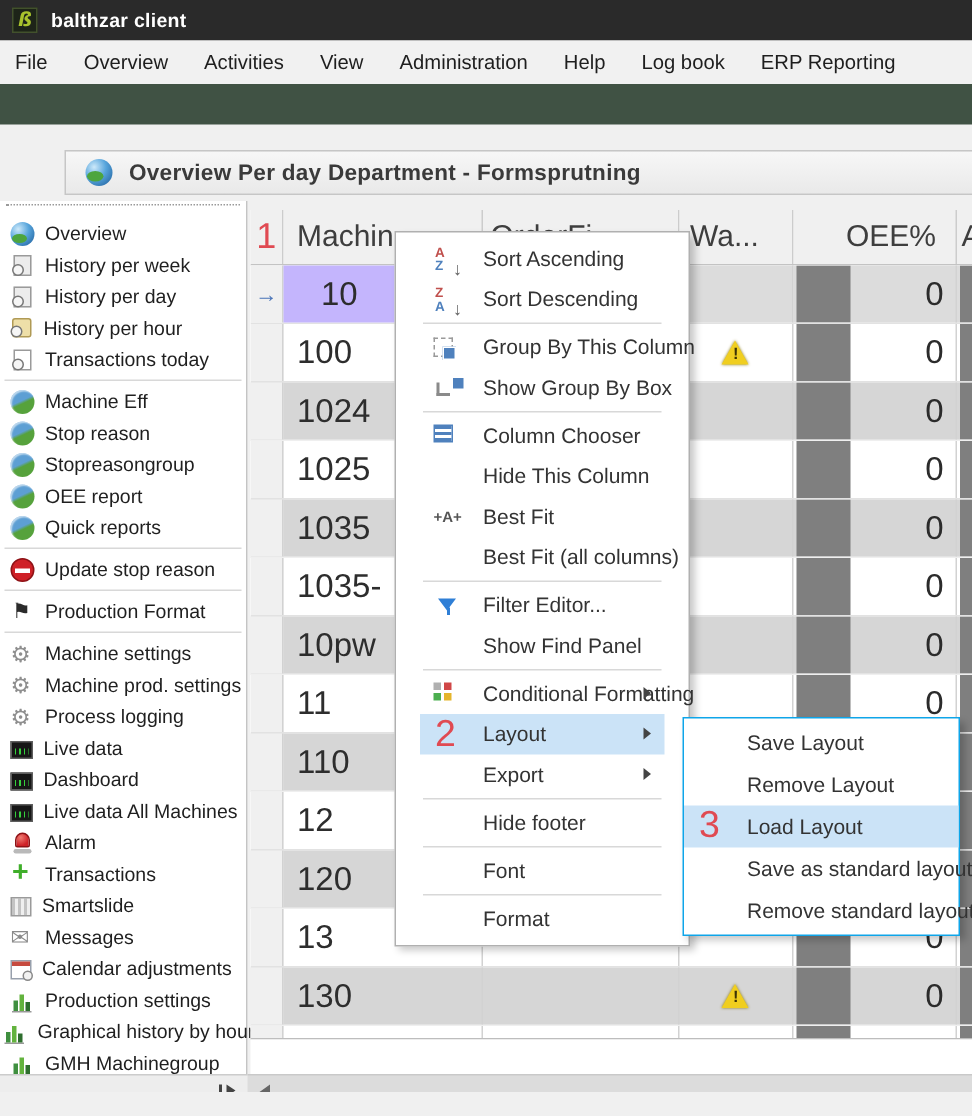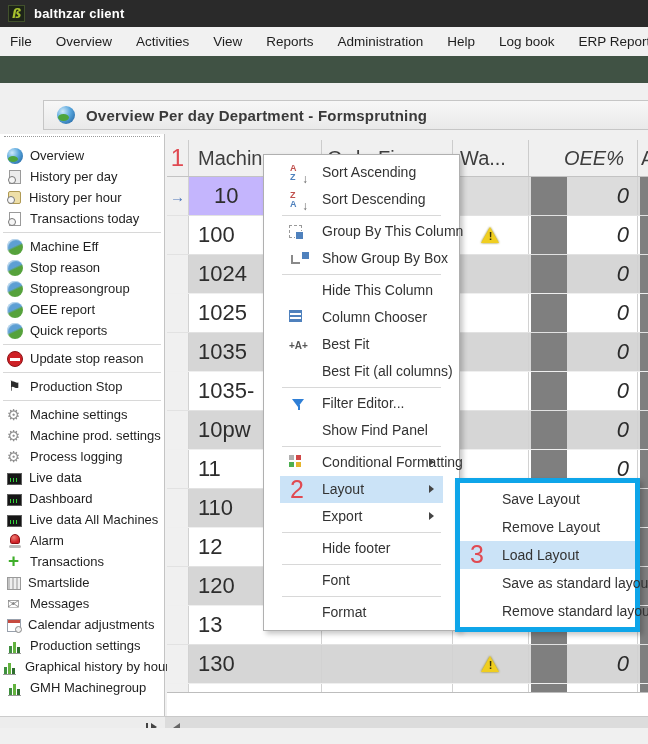--- a/index.html
+++ b/index.html
@@ -69,21 +69,21 @@
   
   .grid{position:absolute;left:167px;top:140px;width:481px;height:553px;background:#fff;border-bottom:1px solid #bdbdbd;box-sizing:border-box;overflow:hidden;}
   .grow{display:flex;height:39px;border-bottom:1px solid #e2e2e2;box-sizing:border-box;background:#fff;}
   .grow.alt{background:#d6d6d6;border-bottom-color:#efefef;}
   .ghead{display:flex;height:37px;background:#f0f0f0;border-bottom:1px solid #c3c3c3;box-sizing:border-box;}
   .cell{box-sizing:border-box;border-right:1px solid #d2d2d2;height:100%;position:relative;display:flex;align-items:center;overflow:hidden;}
   .c-ind{width:22px;background:#f0f0f0;justify-content:center;}
   .c-machine{width:133px;}
   .c-order{width:131px;}
   .c-wa{width:76px;justify-content:center;}
-  .c-oee{width:109px;font-style:italic;}
+  .c-oee{width:109px;}
   .c-extra{width:10px;border-right:none;}
   .ghead .cell{border-right-color:#cccccc;background:#f0f0f0;}
   .hlabel{font-size:20px;color:#3e3e3e;white-space:nowrap;}
   .ghead .c-machine .hlabel{padding-left:9px;}
   .ghead .c-order .hlabel{padding-left:5px;}
   .ghead .c-wa{justify-content:flex-start;}
   .ghead .c-wa .hlabel{padding-left:7px;}
   .ghead .c-oee{justify-content:flex-end;}
   .ghead .c-oee .hlabel{padding-right:13px;}
   .ghead .c-extra .hlabel{padding-left:3px;}
@@ -130,40 +130,39 @@
   .i-bestfit::before{content:"+A+";position:absolute;left:0;top:6px;font:700 10px/10px "Liberation Sans",sans-serif;color:#555;}
   .i-filter::before{content:"";position:absolute;left:3px;top:5px;width:0;height:0;border-left:6.5px solid transparent;border-right:6.5px solid transparent;border-top:8px solid #2f7fd6;}
   .i-filter::after{content:"";position:absolute;left:8.5px;top:11px;width:2px;height:5px;background:#2f7fd6;}
   .i-condfmt{width:12px;height:12px;top:6px;background:
     linear-gradient(#b0b0b0,#b0b0b0) 0 0/5px 5px no-repeat,
     linear-gradient(#d04747,#d04747) 7px 0/5px 5px no-repeat,
     linear-gradient(#4caf50,#4caf50) 0 7px/5px 5px no-repeat,
     linear-gradient(#e5b52c,#e5b52c) 7px 7px/5px 5px no-repeat;}
   .ann2{position:absolute;left:10px;top:1px;font-size:25px;line-height:25px;color:#e04a52;}
 
-  .smenu{position:absolute;left:455px;top:478px;width:185px;background:#fff;border:5px solid #0ea5e9;box-shadow:3px 3px 5px rgba(0,0,0,.22);box-sizing:border-box;padding:2px 0;z-index:60;}
+  .smenu{position:absolute;left:455px;top:478px;width:185px;background:#fff;border:1px solid #0ea5e9;box-shadow:3px 3px 5px rgba(0,0,0,.22);box-sizing:border-box;padding:2px 0;z-index:60;}
   .sm-item{position:relative;height:28px;line-height:28px;padding-left:42px;font-size:14px;color:#333;white-space:nowrap;cursor:pointer;}
   .sm-item.hl{background:#cbe3f7;}
 </style>
 </head>
 <body>
 
 <div id="win">
 
   <div class="titlebar">
     <span class="logo"></span>
     <span class="apptitle">balthzar client</span>
   </div>
 
   <div class="menubar">
     <span class="mitem">File</span>
     <span class="mitem">Overview</span>
     <span class="mitem">Activities</span>
     <span class="mitem">View</span>
-    <span class="mitem">Reports</span>
     <span class="mitem">Administration</span>
     <span class="mitem">Help</span>
     <span class="mitem">Log book</span>
     <span class="mitem">ERP Reporting</span>
 
   </div>
 
   <div class="greenbar"></div>
 
   <div class="pageheader">
@@ -172,20 +171,24 @@
   </div>
 
   <div class="sidebar">
     <div class="sb-handle"></div>
     <div class="sb-item">
         <span class="sbi s-globe"></span>
         <span class="lbl">Overview</span>
       </div>
     <div class="sb-item">
         <span class="sbi s-history"></span>
+        <span class="lbl">History per week</span>
+      </div>
+    <div class="sb-item">
+        <span class="sbi s-history"></span>
         <span class="lbl">History per day</span>
       </div>
     <div class="sb-item">
         <span class="sbi s-clockhist"></span>
         <span class="lbl">History per hour</span>
       </div>
     <div class="sb-item">
         <span class="sbi s-dochist"></span>
         <span class="lbl">Transactions today</span>
       </div>
@@ -211,21 +214,21 @@
         <span class="lbl">Quick reports</span>
       </div>
     <div class="sb-sep"></div>
     <div class="sb-item">
         <span class="sbi s-stop"></span>
         <span class="lbl">Update stop reason</span>
       </div>
     <div class="sb-sep"></div>
     <div class="sb-item">
         <span class="sbi s-flag"></span>
-        <span class="lbl">Production Stop</span>
+        <span class="lbl">Production Format</span>
       </div>
     <div class="sb-sep"></div>
     <div class="sb-item">
         <span class="sbi s-gear"></span>
         <span class="lbl">Machine settings</span>
       </div>
     <div class="sb-item">
         <span class="sbi s-gear"></span>
         <span class="lbl">Machine prod. settings</span>
       </div>
@@ -530,22 +533,22 @@
           <span class="sb2"></span>
         </span><span>Sort Ascending</span></div>
     <div class="cm-item"><span class="mi i-sortdesc">
           <span class="st"></span>
           <span class="sb2"></span>
         </span><span>Sort Descending</span></div>
     <div class="cm-sep"></div>
     <div class="cm-item"><span class="mi i-group"></span><span>Group By This Column</span></div>
     <div class="cm-item"><span class="mi i-groupbox"></span><span>Show Group By Box</span></div>
     <div class="cm-sep"></div>
+    <div class="cm-item"><span class="mi i-colchooser"></span><span>Column Chooser</span></div>
     <div class="cm-item"><span>Hide This Column</span></div>
-    <div class="cm-item"><span class="mi i-colchooser"></span><span>Column Chooser</span></div>
     <div class="cm-item"><span class="mi i-bestfit"></span><span>Best Fit</span></div>
     <div class="cm-item"><span>Best Fit (all columns)</span></div>
     <div class="cm-sep"></div>
     <div class="cm-item"><span class="mi i-filter"></span><span>Filter Editor...</span></div>
     <div class="cm-item"><span>Show Find Panel</span></div>
     <div class="cm-sep"></div>
     <div class="cm-item"><span class="mi i-condfmt"></span><span>Conditional Formatting</span><span class="subarrow"></span></div>
     <div class="cm-item hl"><span class="ann2">2</span><span>Layout</span><span class="subarrow"></span></div>
     <div class="cm-item"><span>Export</span><span class="subarrow"></span></div>
     <div class="cm-sep"></div>

